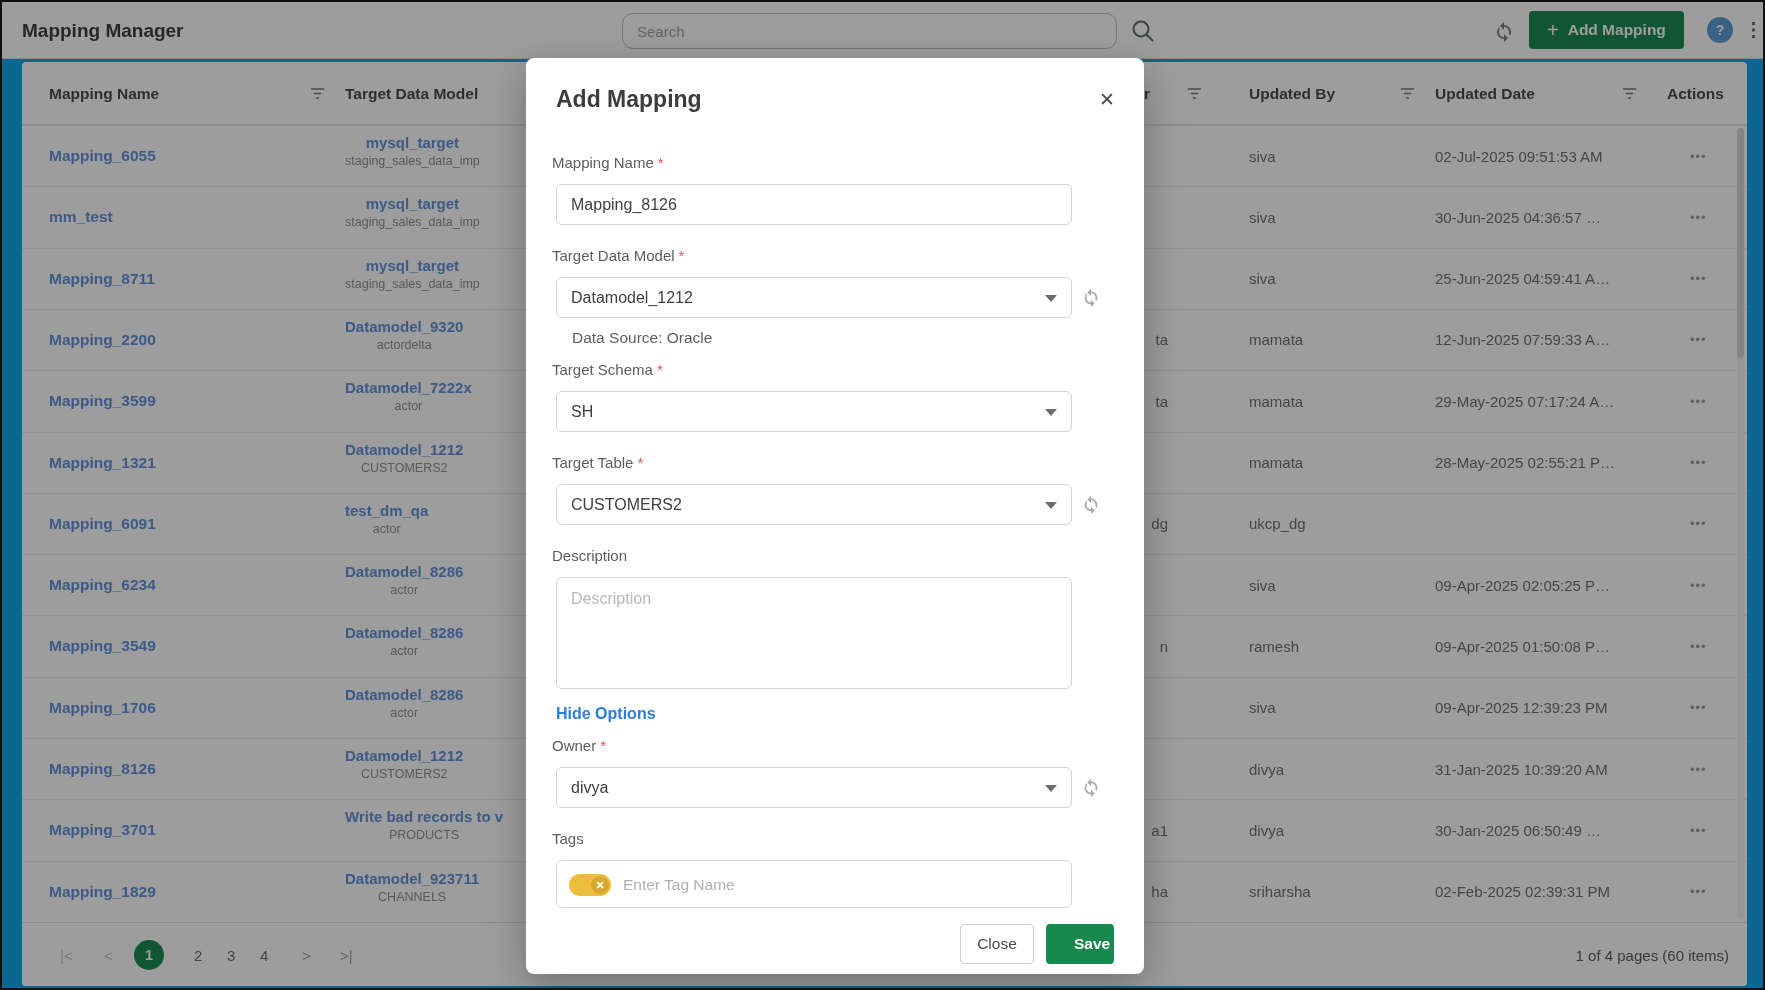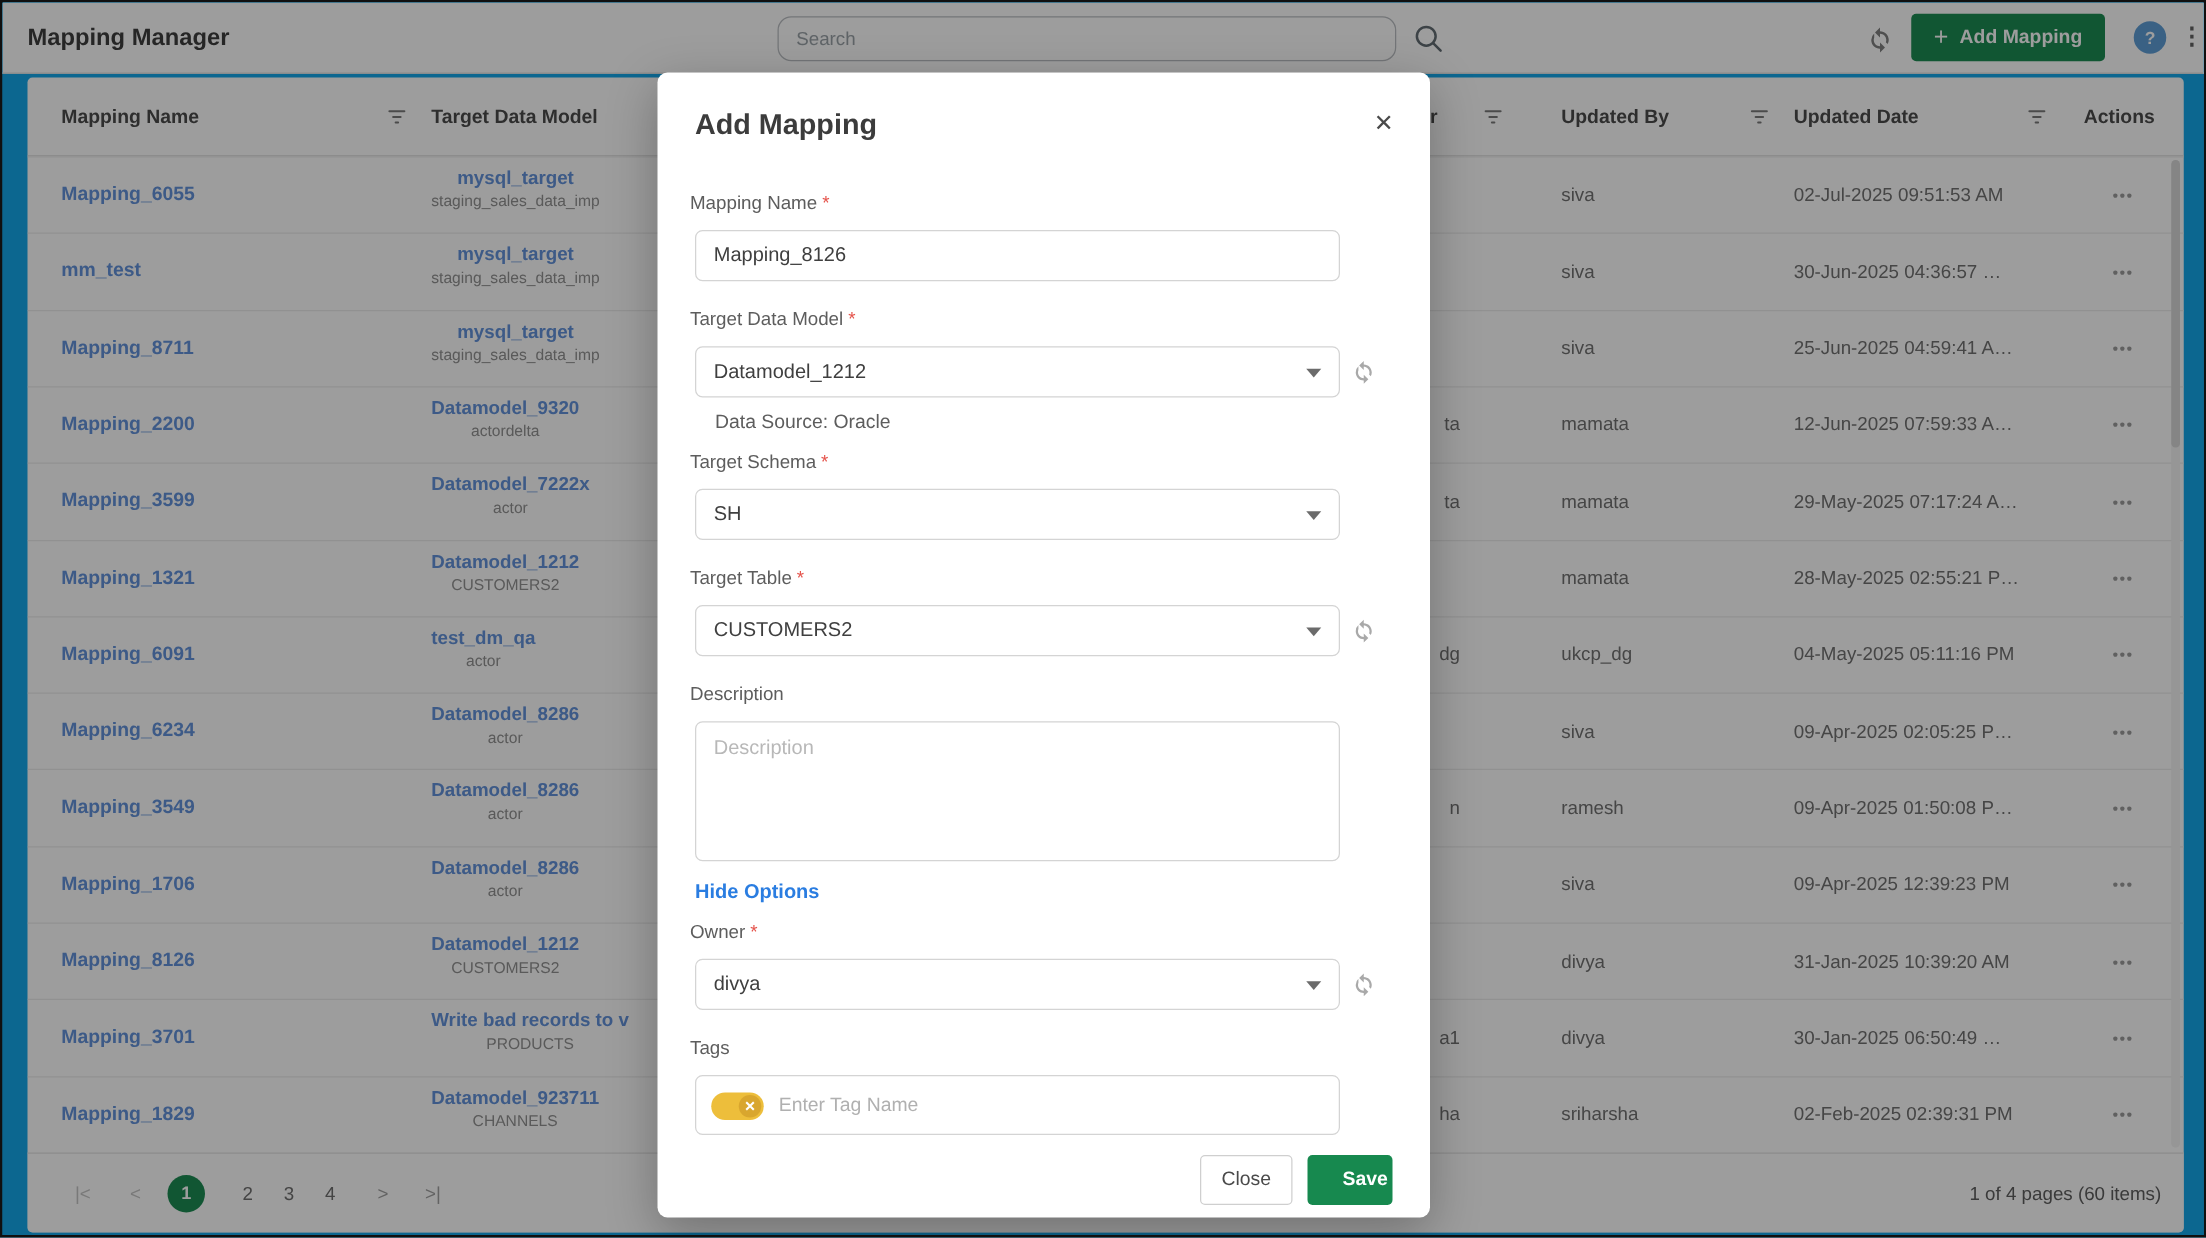--- a/index.html
+++ b/index.html
@@ -193,21 +193,20 @@
     <span class="c-dots">•••</span>
   </div>
         <div class="trow" style="top: 430.8px;">
     <a class="c-name">Mapping_6091</a>
     <div class="c-model">
       <span class="m-main">test_dm_qa</span>
       <span class="m-sub">actor</span>
     </div>
     <span class="c-tail">dg</span>
     <span class="c-by">ukcp_dg</span>
-    <span class="c-date">04-May-2025 05:11:16 PM</span>
     <span class="c-dots">•••</span>
   </div>
         <div class="trow" style="top: 492.1px;">
     <a class="c-name">Mapping_6234</a>
     <div class="c-model">
       <span class="m-main">Datamodel_8286</span>
       <span class="m-sub">actor</span>
     </div>
     <span class="c-tail"></span>
     <span class="c-by">siva</span>

